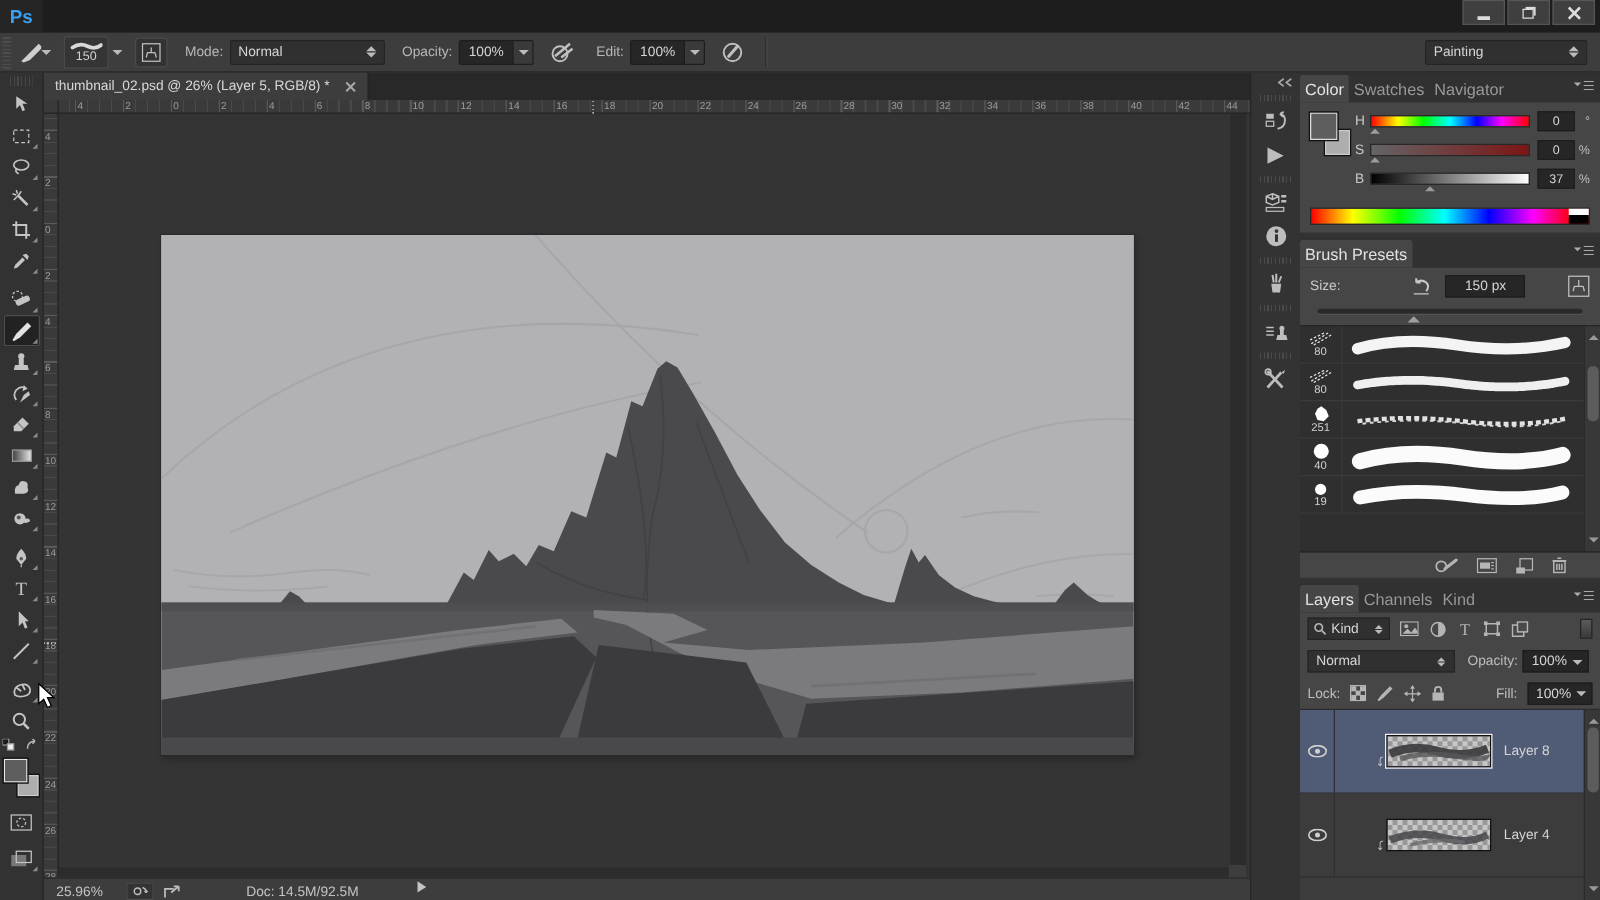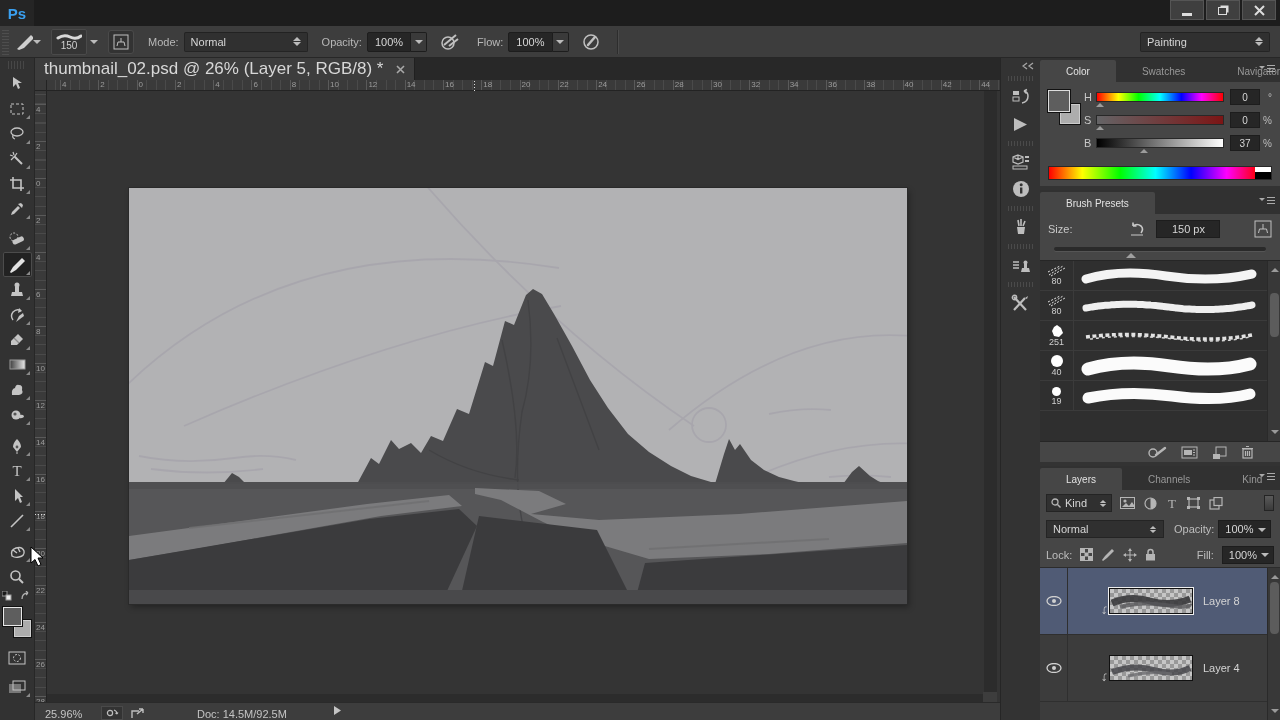--- a/index.html
+++ b/index.html
@@ -65,21 +65,21 @@
                border:1px solid #e8e8e8; outline:1px solid #111; z-index:2; }
   #bg-swatch { position:absolute; right:1px; bottom:0; width:17px; height:17px; background:#adadad;
                border:1px solid #cfcfcf; outline:1px solid #111; }
   #swap-colors { width:30px; height:12px; margin:2px auto 0; display:flex; justify-content:space-between; }
 
   
   #tabbar { position:absolute; left:35px; top:58px; width:965px; height:22px; background:#282828;
             display:flex; align-items:flex-end; z-index:10; }
   #doc-tab { background:#3d3d3d; height:22px; display:flex; align-items:center; padding:0 9px;
              border-right:1px solid #202020; }
-  #doc-tab .title { color:#d8d8d8; font-size:17px; margin-right:12px; }
+  #doc-tab .title { color:#d8d8d8; font-size:11px; margin-right:12px; }
   #ruler-h { position:absolute; left:47px; top:80px; width:953px; height:11px; background:#3a3a3a;
              border-bottom:1px solid #232323; overflow:hidden; z-index:9;
              background-image:
                repeating-linear-gradient(90deg,#5a5a5a 0 1px,transparent 1px 38.3px),
                repeating-linear-gradient(90deg,#4a4a4a 0 1px,transparent 1px 9.575px);
              background-size:100% 100%,100% 4px; background-position:13px 0,13px 7px; background-repeat:repeat,repeat; }
   #ruler-h .nums { display:flex; padding-left:15px; }
   #ruler-h .nums span { flex:0 0 38.3px; color:#9c9c9c; font-size:8px; line-height:10px; }
   #ruler-v { position:absolute; left:35px; top:91px; width:12px; height:611px; background:#3a3a3a;
              border-right:1px solid #232323; overflow:hidden; z-index:9;
@@ -121,21 +121,21 @@
   #iconstrip { position:absolute; left:1000px; top:58px; width:40px; height:662px; background:#333;
                border-left:1px solid #262626; z-index:15; }
   #iconstrip .collapse { display:flex; justify-content:flex-end; padding:4px 6px 2px; }
   #iconstrip .sgrip { height:5px; margin:4px 7px 3px;
                       background:repeating-linear-gradient(90deg,#5a5a5a 0 1px,transparent 1px 3px); opacity:.6; }
   .strip-icon { width:32px; height:26px; margin:1px auto; display:flex; align-items:center; justify-content:center; }
 
   
   #panels { position:absolute; left:1040px; top:58px; width:240px; height:662px; background:#333; z-index:14; }
   .ptabs { height:24px; background:#313131; display:flex; align-items:flex-end; position:relative; }
-  .ptab { height:22px; padding:0 26px; font-size:10px; color:#989898; display:flex; align-items:center; }
+  .ptab { height:22px; padding:0 4px; font-size:13px; color:#989898; display:flex; align-items:center; }
   .ptab.on { background:#464646; color:#e2e2e2; border-radius:2px 2px 0 0; }
   .pmenu { position:absolute; right:5px; top:6px; width:16px; height:12px; }
   .pmenu::before { content:""; position:absolute; left:0; top:2px; border:3px solid transparent; border-top-color:#aaa; }
   .pmenu::after { content:""; position:absolute; right:0; top:0; width:8px; height:8px;
                   background:repeating-linear-gradient(0deg,#aaa 0 1px,transparent 1px 3px); }
   .pbody { background:#464646; }
 
   
   #color-body { height:104px; position:relative; }
   #cp-fg { position:absolute; left:8px; top:8px; width:22px; height:22px; background:#5e5e5e;
@@ -277,21 +277,21 @@
       <div class="ob-valbtn">
           <div class="dncaret" style="margin-top:4px;"></div>
         </div>
     </div>
     <div class="ob-iconbtn">
       <svg width="20" height="18">
         <circle cx="8" cy="10" r="6" fill="none" stroke="#c0c0c0" stroke-width="1.5"></circle>
         <path d="M4 12 L16 2 M9 13 L18 6" stroke="#c0c0c0" stroke-width="2" fill="none"></path>
       </svg>
     </div>
-    <span class="ob-label">Flow:</span>
+    <span class="ob-label">Edit:</span>
     <div style="display:flex;">
       <div class="ob-val">100%</div>
       <div class="ob-valbtn">
           <div class="dncaret" style="margin-top:4px;"></div>
         </div>
     </div>
     <div class="ob-iconbtn">
       <svg width="20" height="18">
         <circle cx="9" cy="9" r="7" fill="none" stroke="#c0c0c0" stroke-width="1.5"></circle>
         <path d="M6 12 L13 4" stroke="#c0c0c0" stroke-width="2.5" fill="none" stroke-linecap="round"></path>

